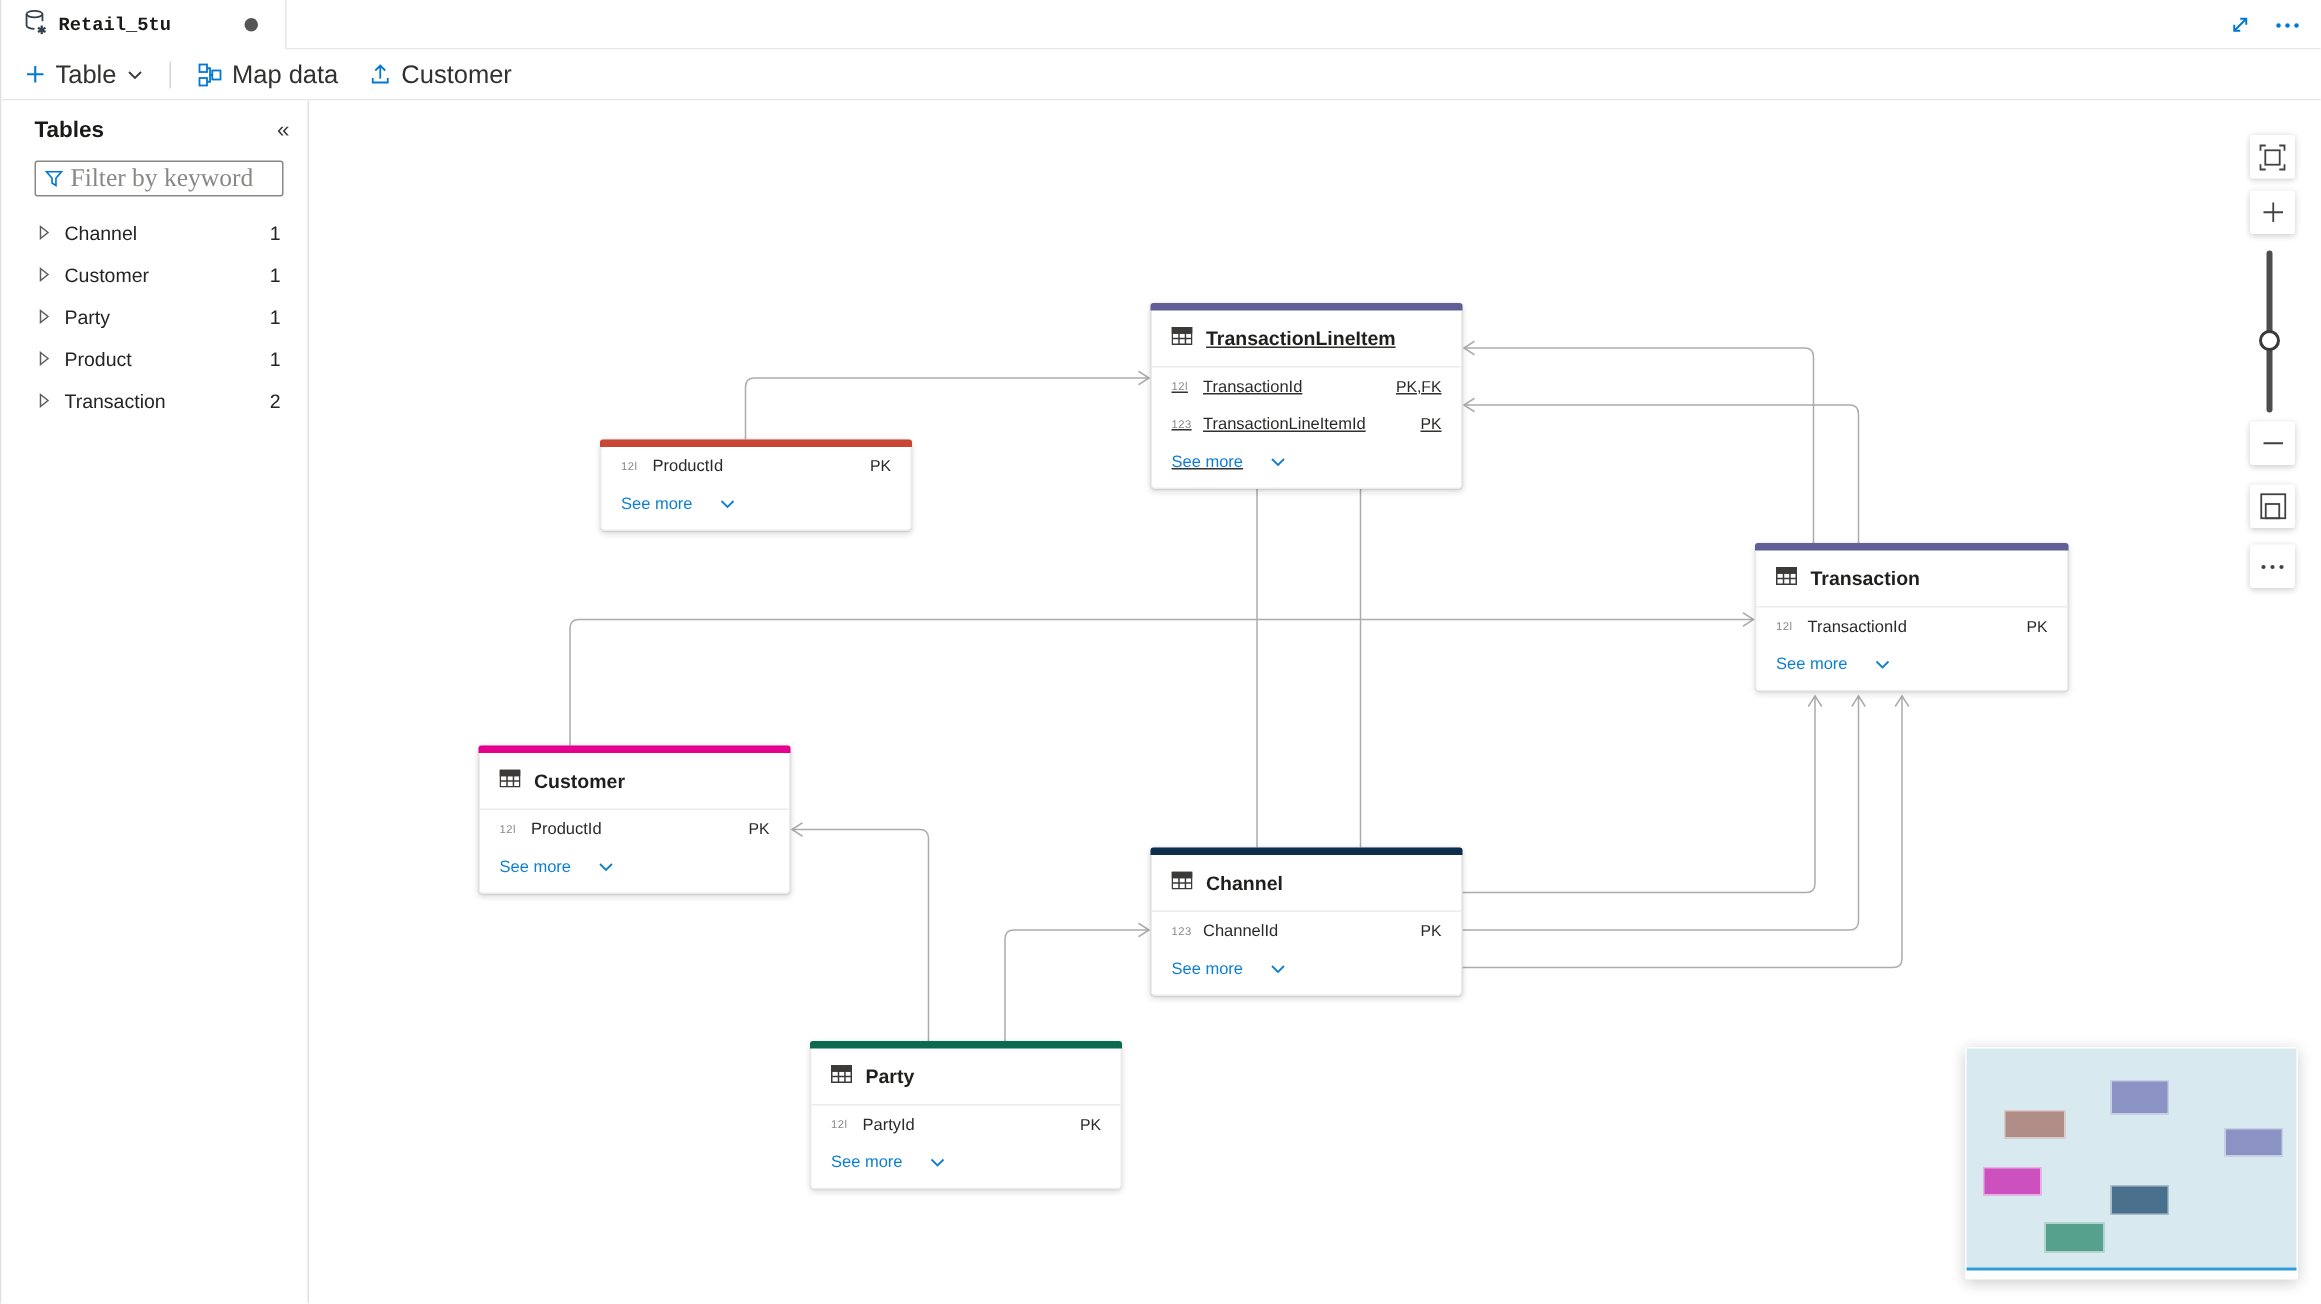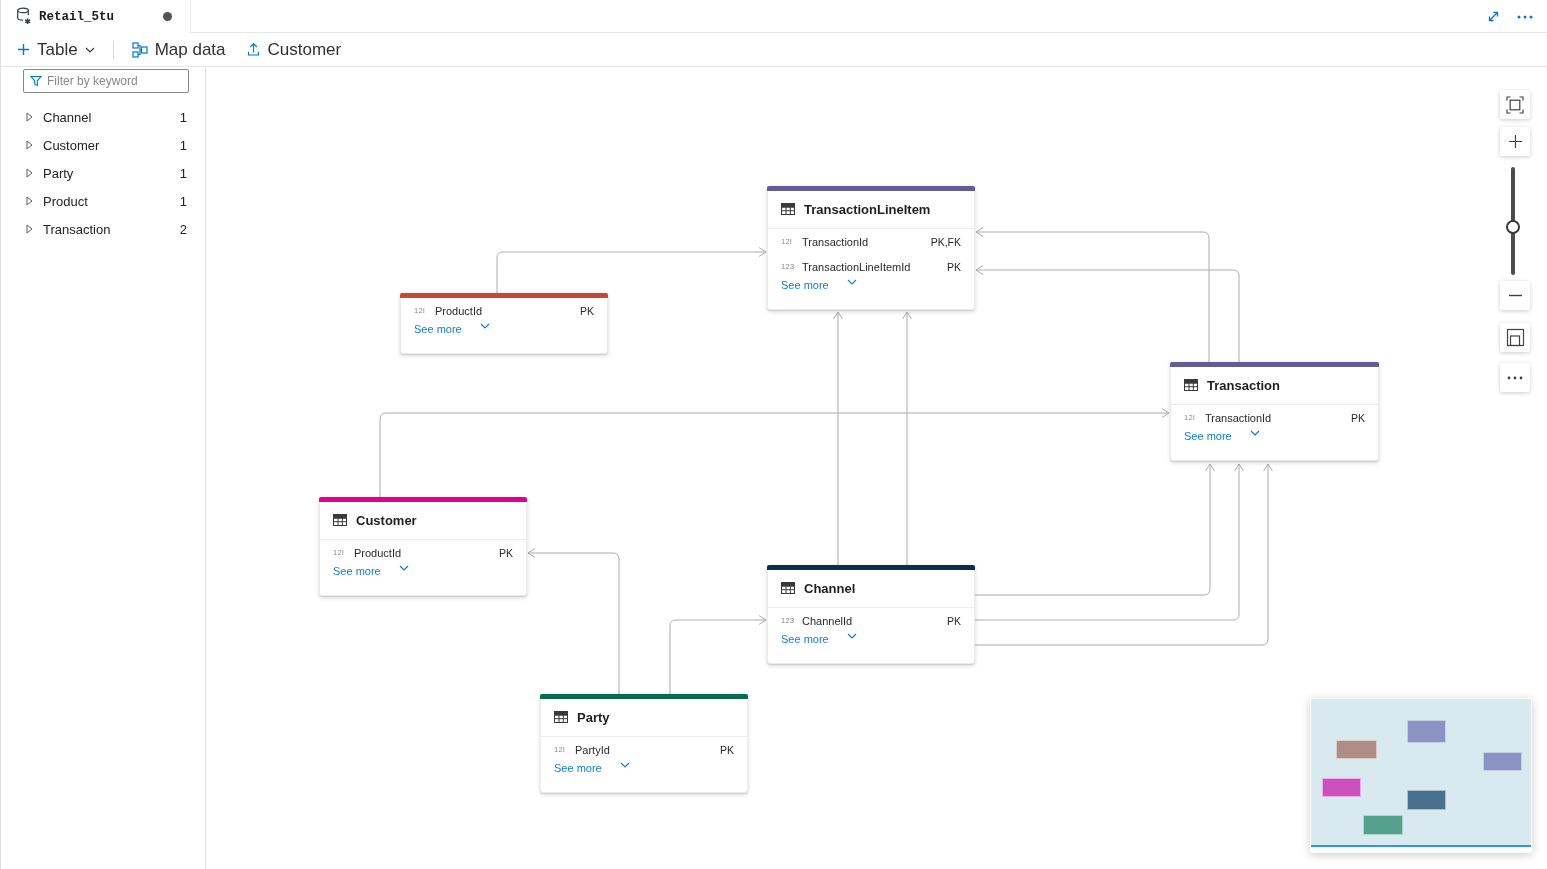--- a/index.html
+++ b/index.html
@@ -23,39 +23,39 @@
   .toolbar { position:absolute; left:0; top:33px; width:1547px; height:34px; background:#fff; border-bottom:1px solid #e6e6e6; display:flex; align-items:center; }
   .tbtn { display:flex; align-items:center; gap:7px; height:34px; padding:0 10px; font-size:17px; color:#323130; cursor:pointer; }
   .tb-divider { width:1px; height:18px; background:#d6d4d2; margin:0 8px; }
   .toolbar-right { position:absolute; right:0; top:33px; height:34px; display:flex; align-items:center; gap:10px; padding-right:12px; }
   
   .sidebar { position:absolute; left:0; top:67px; width:205px; height:802px; background:#fff; border-right:1px solid #e1e1e1; }
   .sidebar-header { display:flex; align-items:center; justify-content:space-between; padding:11px 12px 10px 22px; }
   .sidebar-title { font-size:15px; font-weight:bold; color:#1b1a19; }
   .collapse { font-size:15px; color:#3b3a39; cursor:pointer; line-height:1; }
   .filter-box { margin:2px 16px 10px 22px; height:24px; border:1px solid #8a8886; border-radius:2px; display:flex; align-items:center; padding:0 6px; gap:5px; }
-  .filter-box input { border:none; outline:none; flex:1; font-size:12px; font-family:Liberation Sans, sans-serif; color:#323130; min-width:0; background:transparent; }
+  .filter-box input { border:none; outline:none; flex:1; font-size:17px; font-family:Liberation Serif, serif; color:#323130; min-width:0; background:transparent; }
   .filter-box input::placeholder { color:#8a8886; }
   .tree { margin-top:8px; }
   .tree-item { display:flex; align-items:center; height:28px; padding:0 18px 0 24px; cursor:pointer; font-size:13px; color:#242424; }
   .tree-chevron { width:14px; color:#605e5c; flex:0 0 14px; display:flex; align-items:center; }
   .tree-label { flex:1; margin-left:4px; }
   .tree-count { font-size:13px; }
   
   .canvas { position:absolute; left:206px; top:67px; width:1341px; height:802px; background:#fff; overflow:hidden; }
   #connector-svg { position:absolute; left:0; top:0; }
   .entity { position:absolute; background:#fff; border:1px solid #ebebeb; border-radius:3px; box-shadow:0 1.6px 4px rgba(0,0,0,.14), 0 .3px 1px rgba(0,0,0,.10); cursor:move; }
   .entity-bar { height:5px; border-radius:2px 2px 0 0; margin:-1px -1px 0 -1px; }
   .entity-header { display:flex; align-items:center; height:38px; padding:0 13px; border-bottom:1px solid #ececec; gap:9px; }
   .entity-title { font-size:13px; font-weight:bold; color:#201f1e; }
   .field-row { display:flex; align-items:center; height:25px; padding:0 13px; font-size:11px; color:#2b2a29; }
   .field-type { width:21px; font-size:7.5px; color:#8a8886; letter-spacing:.3px; flex:0 0 21px; }
   .field-name { flex:1; }
   .field-key { font-size:10.5px; }
-  .see-more { height:26px; margin-bottom:4px; padding:0 13px 0 13px; display:flex; gap:18px; color:#0e7fd0; font-size:11px; cursor:pointer; width:fit-content; }
+  .see-more { height:26px; margin-bottom:4px; padding:0 13px 0 13px; display:flex; align-items:center; gap:18px; color:#0e7fd0; font-size:11px; cursor:pointer; width:fit-content; }
   
   .zbtn { position:absolute; width:30px; height:29px; background:#fff; border-radius:2px; box-shadow:0 1px 4px rgba(0,0,0,.20); display:flex; align-items:center; justify-content:center; color:#424242; cursor:pointer; }
   .ztrack { position:absolute; left:1304px; top:100px; width:4px; height:108px; background:#4d4d4d; border-radius:2px; }
   .zthumb { position:absolute; left:1299px; top:153px; width:14px; height:14px; background:#fff; border:2px solid #3b3a39; border-radius:50%; cursor:pointer; }
   
   .minimap { position:absolute; background:#fff; border-radius:2px; box-shadow:0 2px 10px rgba(0,0,0,.20); }
   .minimap-area { position:absolute; left:1px; top:1px; right:1px; height:146px; background:#d9e9f0; }
   .mm-rect { position:absolute; border:1px solid rgba(255,255,255,.55); }
   .mm-line { position:absolute; left:1px; right:1px; top:147px; height:2px; background:#2e9bd6; }
 </style>
@@ -133,20 +133,24 @@
       <svg width="16" height="4" viewBox="0 0 16 4">
           <circle cx="2" cy="2" r="1.5" fill="#605e5c"></circle>
           <circle cx="8" cy="2" r="1.5" fill="#605e5c"></circle>
           <circle cx="14" cy="2" r="1.5" fill="#605e5c"></circle>
         </svg>
     </span>
   </div>
 </div>
 
 <div class="sidebar">
+  <div class="sidebar-header">
+    <span class="sidebar-title">Tables</span>
+    <span class="collapse">«</span>
+  </div>
   <div class="filter-box">
     <svg width="12" height="12" viewBox="0 0 12 12" fill="none" stroke="#0078d4" stroke-width="1.1">
       <path d="M1,1.5 H11 L7.3,5.8 V10.6 L4.7,9 V5.8 Z"></path>
     </svg>
     <input type="text" placeholder="Filter by keyword" style="">
   </div>
   <div class="tree">
   <div class="tree-item">
     <span class="tree-chevron">
       <svg width="9" height="10" viewBox="0 0 9 10" fill="none" stroke="#605e5c" stroke-width="1">
@@ -262,21 +266,21 @@
     </svg>
   </div>
   <div class="zbtn" style="left:1293px; top:296px;">
     <svg width="16" height="4" viewBox="0 0 16 4">
         <circle cx="2" cy="2" r="1.4" fill="#424242"></circle>
         <circle cx="8" cy="2" r="1.4" fill="#424242"></circle>
         <circle cx="14" cy="2" r="1.4" fill="#424242"></circle>
       </svg>
   </div>
 
-  <div class="entity" style="left: 560px; top: 119px; width: 208px;">
+  <div class="entity" style="left: 560px; top: 135px; width: 208px; text-decoration: underline;">
     <div class="entity-bar" style="background: rgb(96, 93, 151);"></div>
     <div class="entity-header">
       <span>
         <svg width="14" height="12" viewBox="0 0 14 12" fill="none" stroke="#3b3a39" stroke-width="1">
           <rect x="0.5" y="0.5" width="13" height="11"></rect>
           <path d="M0.5,4 H13.5 M0.5,7.7 H13.5 M5,0.5 V11.5 M9.3,0.5 V11.5"></path>
           <rect x="0.5" y="0.5" width="13" height="3.5" fill="#3b3a39"></rect>
         </svg>
       </span>
       <span class="entity-title">TransactionLineItem</span>

